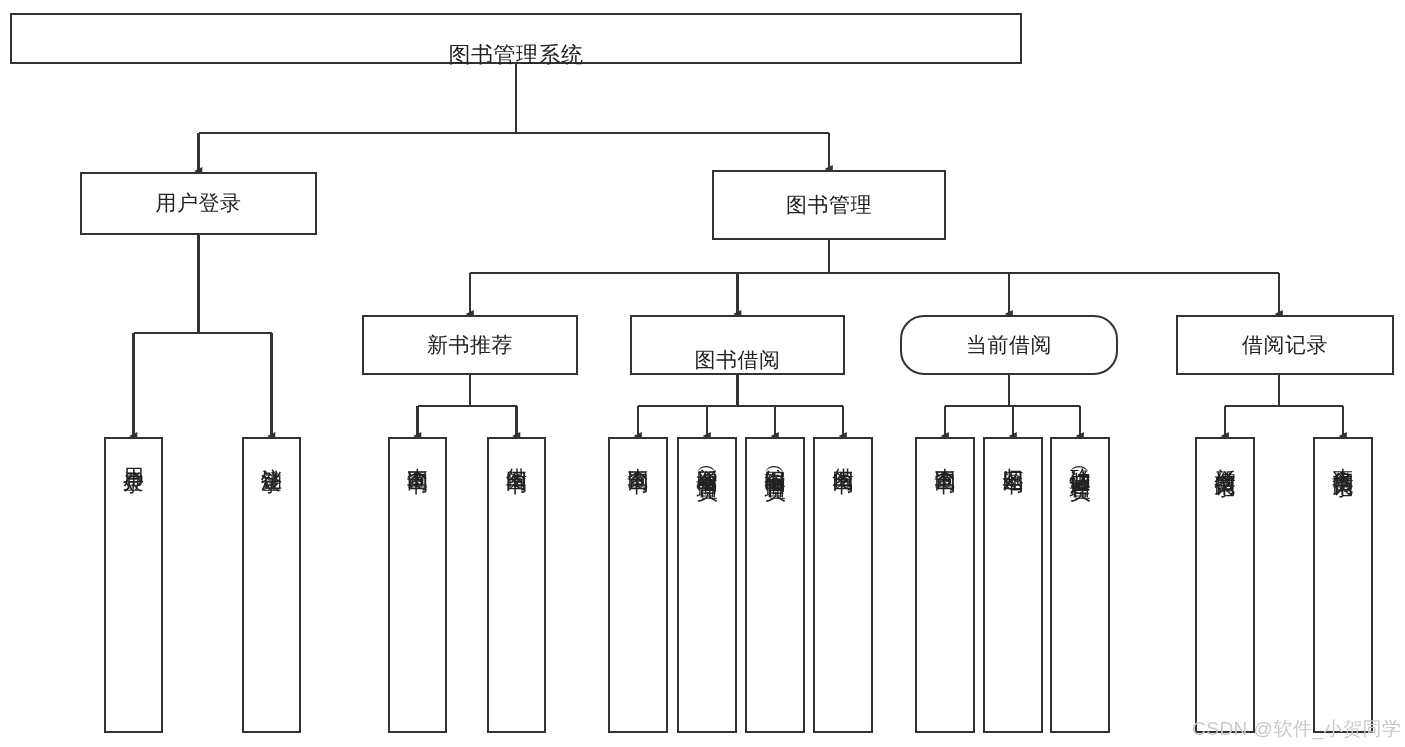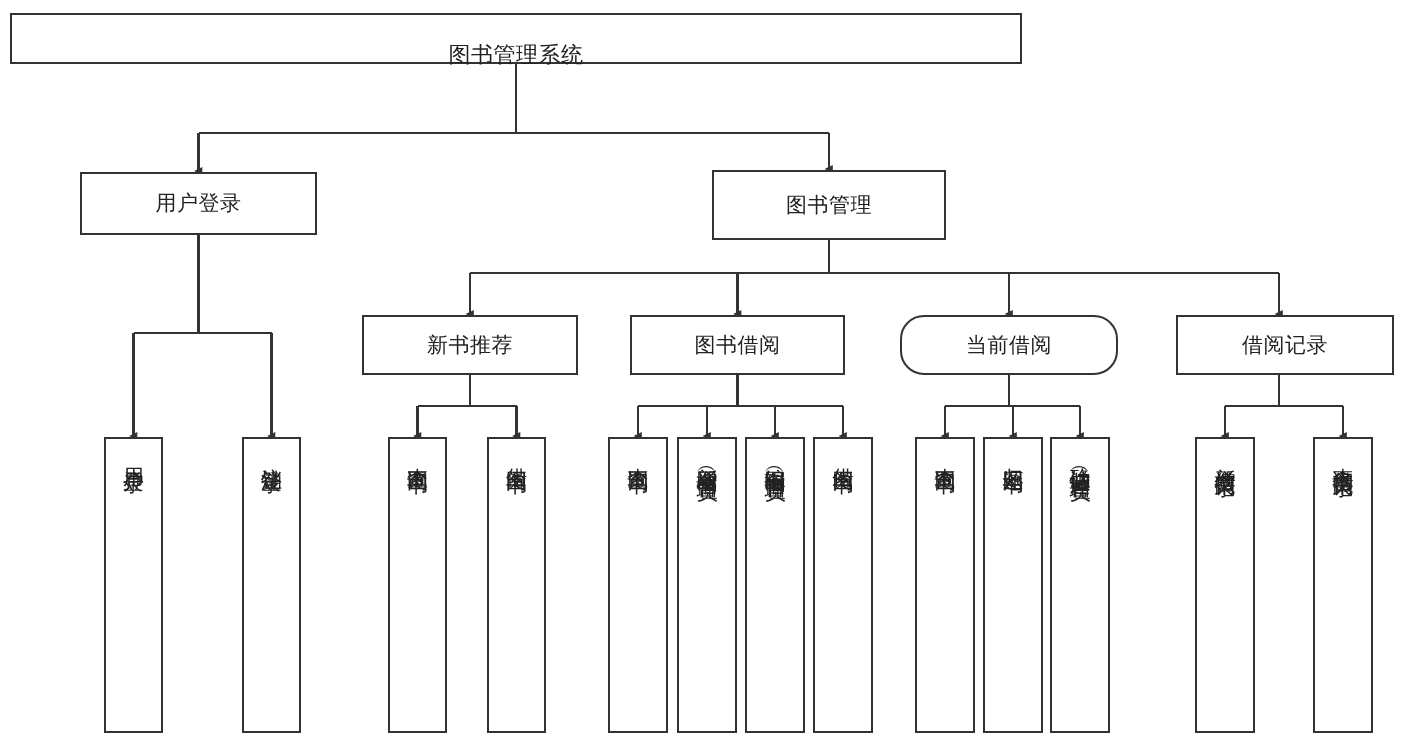--- a/index.html
+++ b/index.html
@@ -128,21 +128,21 @@
       </div>
       <div class="node horiz" style="left: 80px; top: 172px; width: 237px; height: 63px;">
         <span class="label">用户登录</span>
       </div>
       <div class="node horiz" style="left: 712px; top: 170px; width: 234px; height: 70px;">
         <span class="label">图书管理</span>
       </div>
       <div class="node horiz" style="left: 362px; top: 315px; width: 216px; height: 60px; align-items: center;">
         <span class="label">新书推荐</span>
       </div>
-      <div class="node horiz" style="left: 630px; top: 315px; width: 215px; height: 60px;">
+      <div class="node horiz" style="left: 630px; top: 315px; width: 215px; height: 60px; align-items: flex-end;">
         <span class="label">图书借阅</span>
       </div>
       <div class="node horiz" style="left: 900px; top: 315px; width: 218px; height: 60px; border-radius: 24px;">
         <span class="label">当前借阅</span>
       </div>
       <div class="node horiz" style="left: 1128px; top: 315px; width: 218px; height: 60px; margin-left: 48px;">
         <span class="label">借阅记录</span>
       </div>
       <div class="node leaf" style="left: 104px; top: 437px; width: 59px; height: 296px;">
         <span class="label">用户登录</span>
@@ -178,13 +178,14 @@
         <span class="label">确认归还（管理员）</span>
       </div>
       <div class="node leaf" style="left: 1195px; top: 437px; width: 60px; height: 296px;">
         <span class="label">新增借阅记录</span>
       </div>
       <div class="node leaf" style="left: 1313px; top: 437px; width: 60px; height: 296px;">
         <span class="label">查询借阅记录</span>
       </div>
     </div>
 
+  <div class="watermark" style="left: 1192px; top: 716px;">CSDN @软件_小贺同学</div>
 </div>
 
 </body></html>

